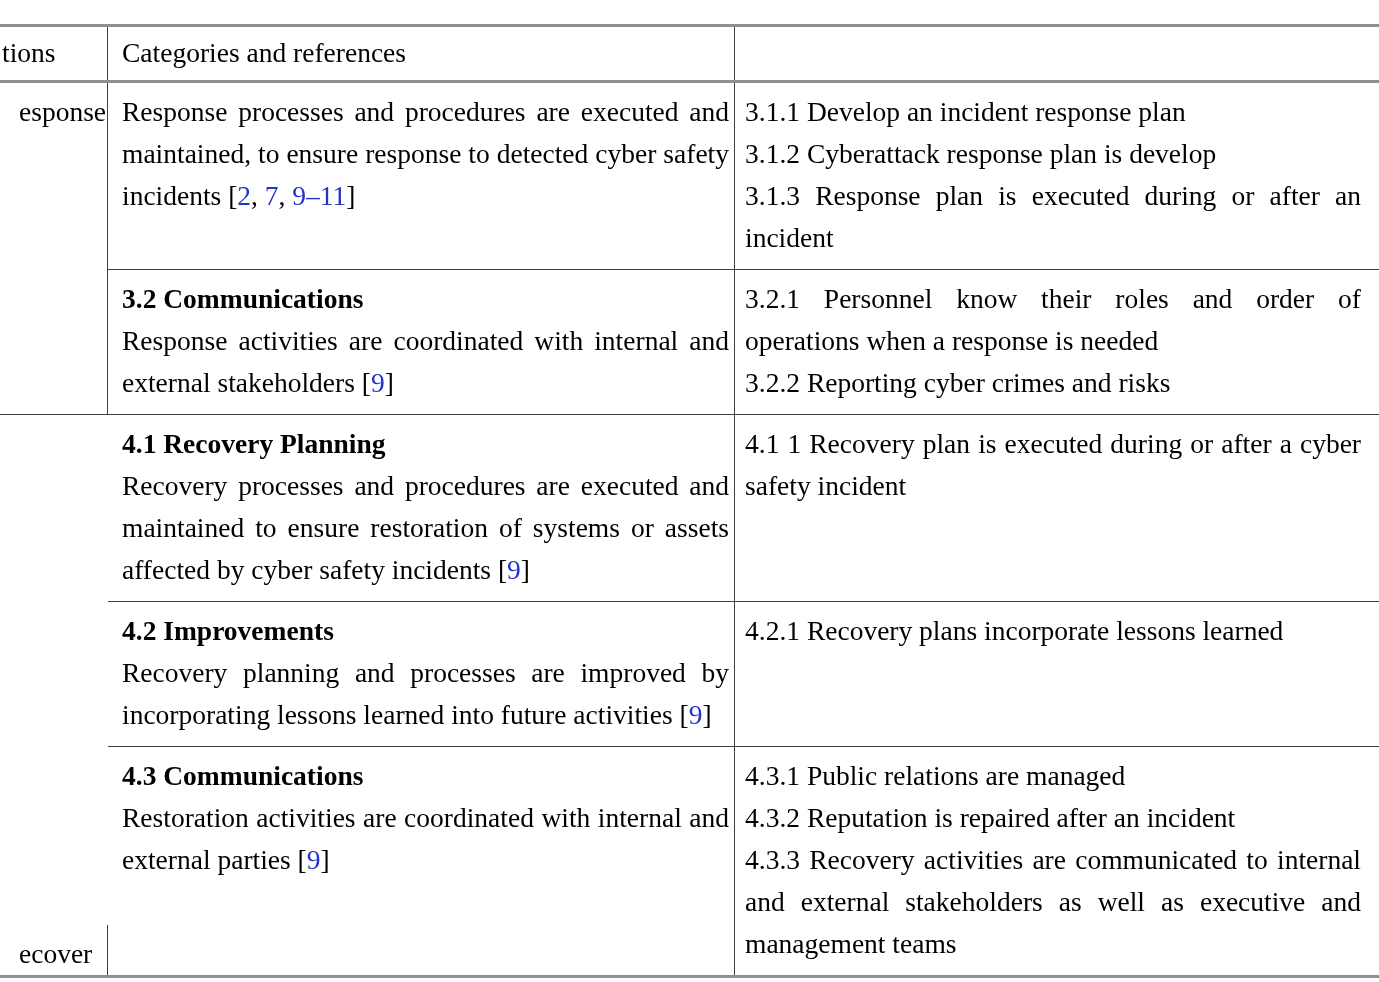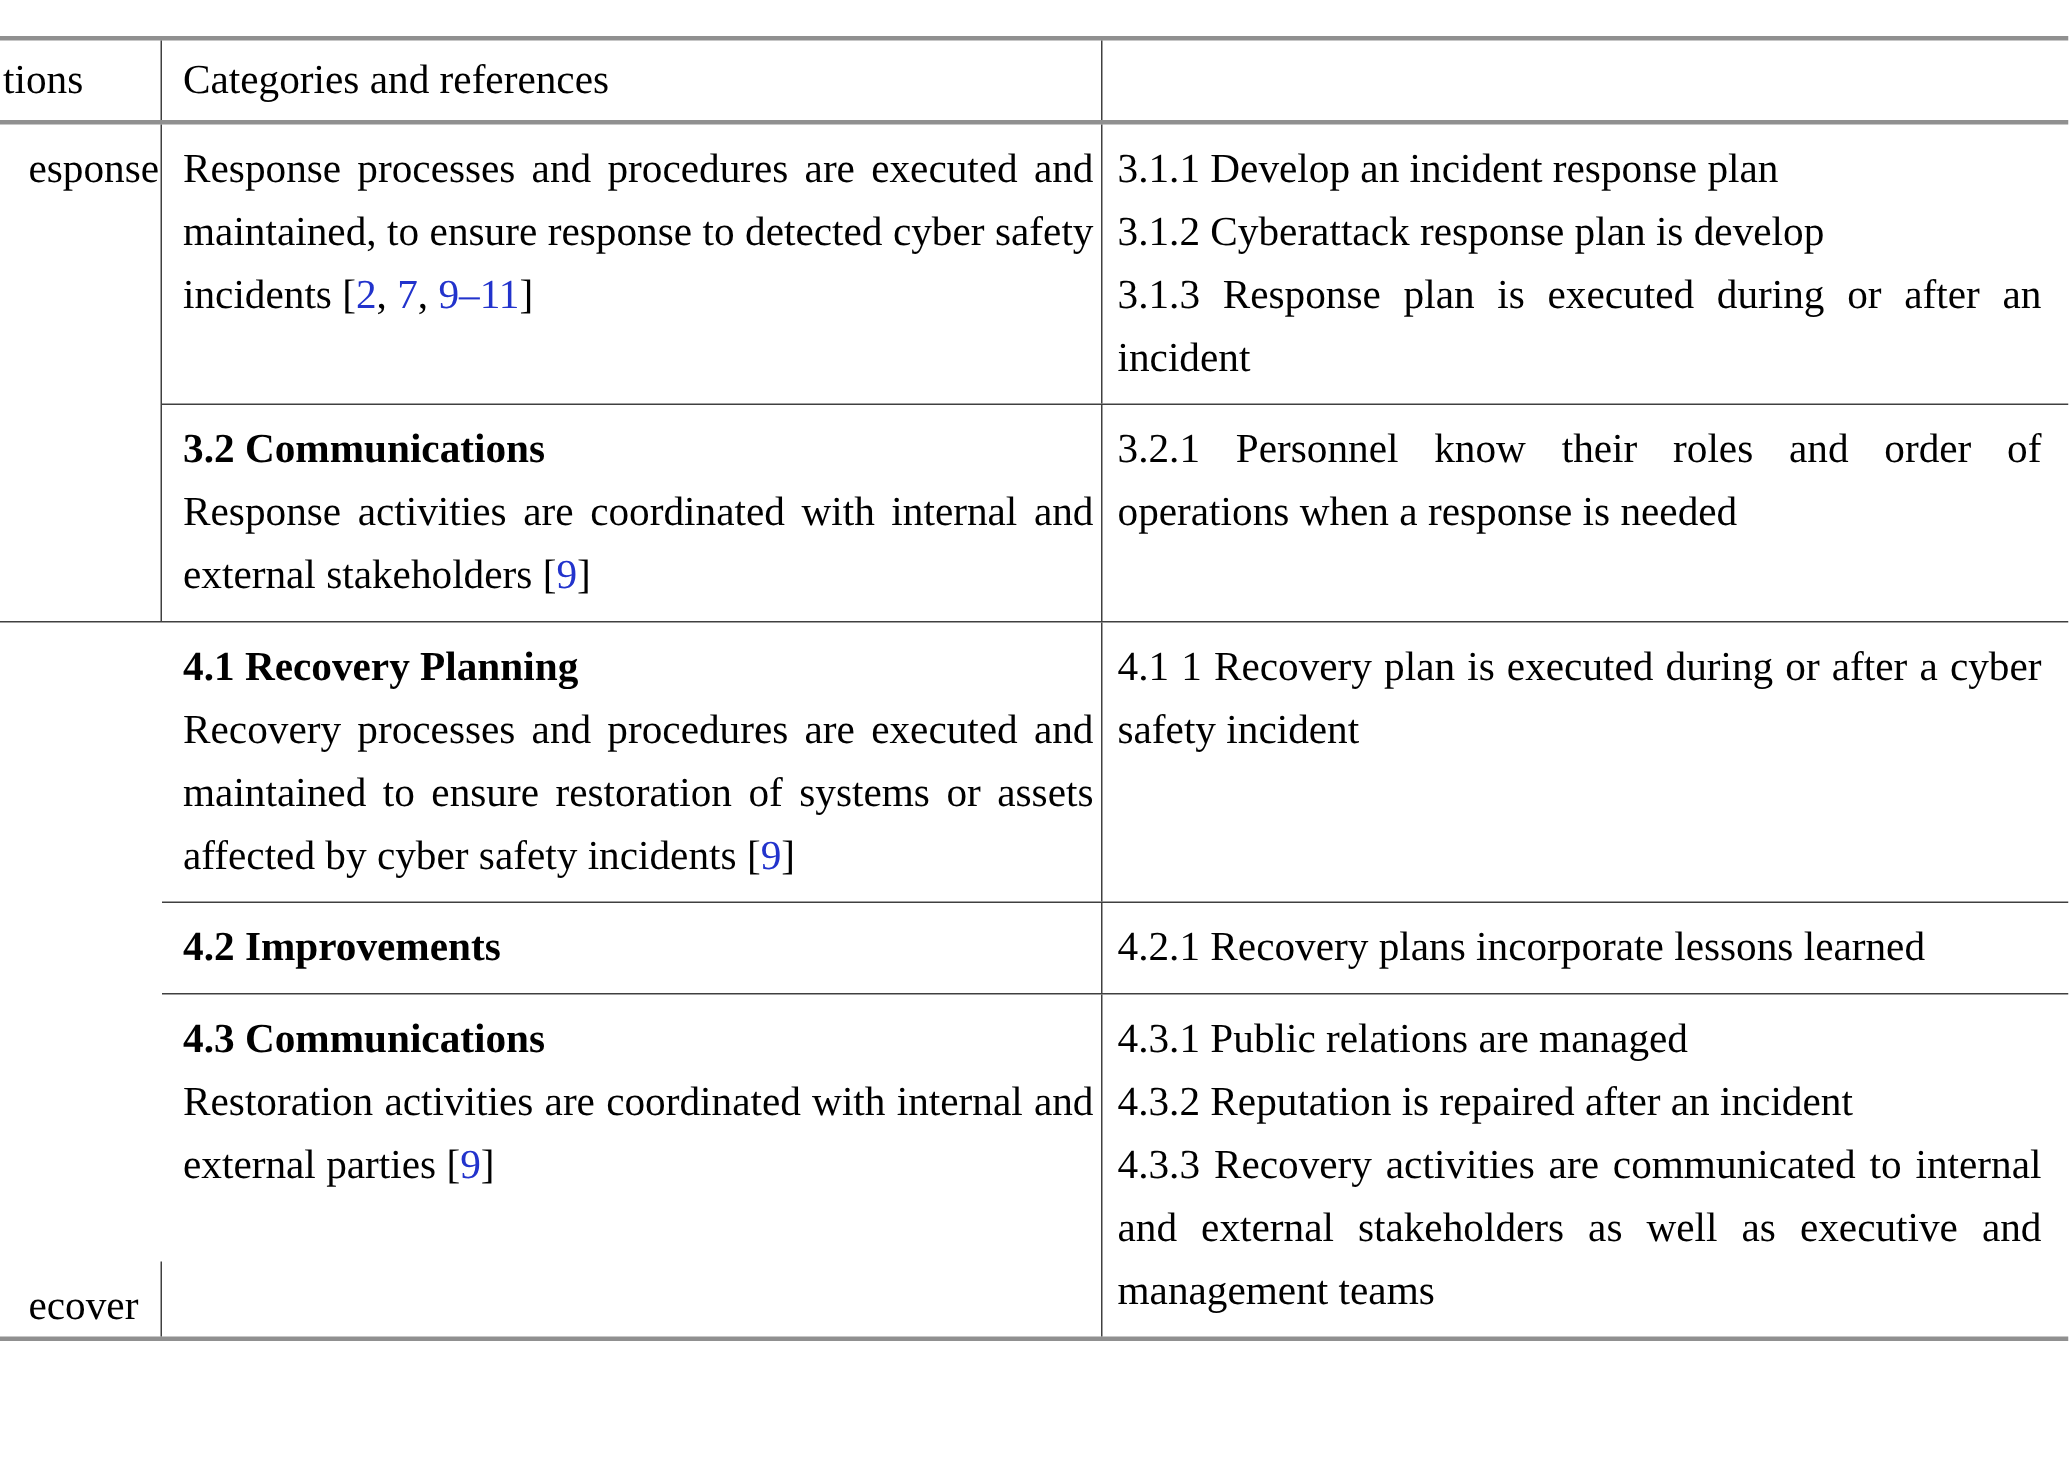--- a/index.html
+++ b/index.html
@@ -84,39 +84,41 @@
               <div class="sub-item">3.1.3 Response plan is executed during or after an incident</div>
             </div>
           </div>
           <div class="row">
             <div class="cat-cell">
               <div class="cat-title">3.2 Communications</div>
               <div class="cat-desc"><span>Response activities are coordinated with internal and external stakeholders [</span><span class="cite">9</span><span>]</span></div>
             </div>
             <div class="sub-cell">
               <div class="sub-item">3.2.1 Personnel know their roles and order of operations when a response is needed</div>
+              <div class="sub-item">3.2.2 Reporting cyber crimes and risks</div>
             </div>
           </div>
         </div>
       </div>
       <div class="section">
         <div class="func-cell">ecover</div>
         <div class="rows">
           <div class="row">
             <div class="cat-cell">
               <div class="cat-title">4.1 Recovery Planning</div>
               <div class="cat-desc"><span>Recovery processes and procedures are executed and maintained to ensure restoration of systems or assets affected by cyber safety incidents [</span><span class="cite">9</span><span>]</span></div>
             </div>
             <div class="sub-cell">
               <div class="sub-item">4.1 1 Recovery plan is executed during or after a cyber safety incident</div>
             </div>
           </div>
           <div class="row">
             <div class="cat-cell">
               <div class="cat-title">4.2 Improvements</div>
+              <div class="cat-desc"><span>Recovery planning and processes are improved by incorporating lessons learned into future activities [</span><span class="cite">9</span><span>]</span></div>
             </div>
             <div class="sub-cell">
               <div class="sub-item">4.2.1 Recovery plans incorporate lessons learned</div>
             </div>
           </div>
           <div class="row">
             <div class="cat-cell">
               <div class="cat-title">4.3 Communications</div>
               <div class="cat-desc"><span>Restoration activities are coordinated with internal and external parties [</span><span class="cite">9</span><span>]</span></div>
             </div>

